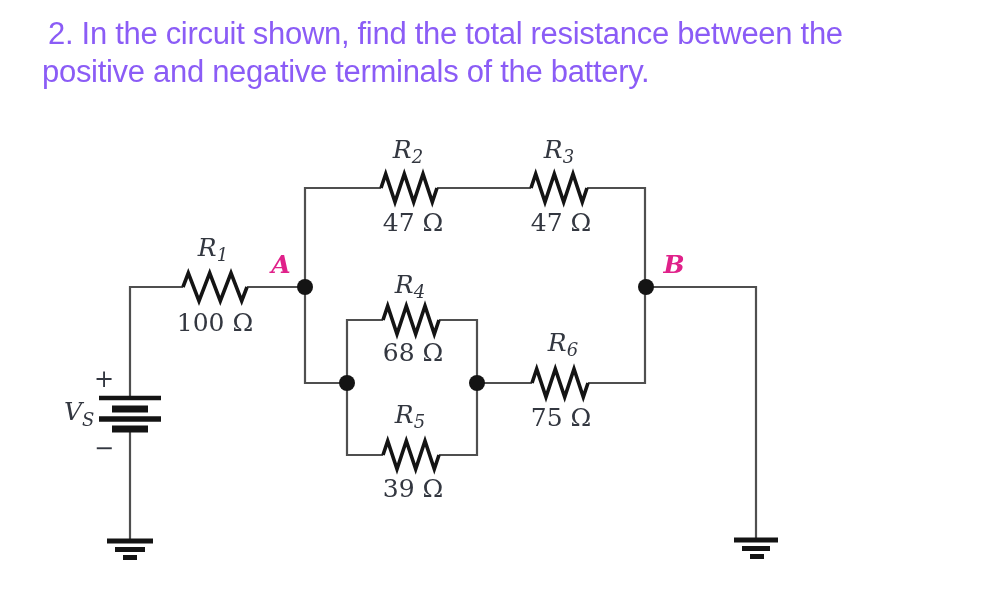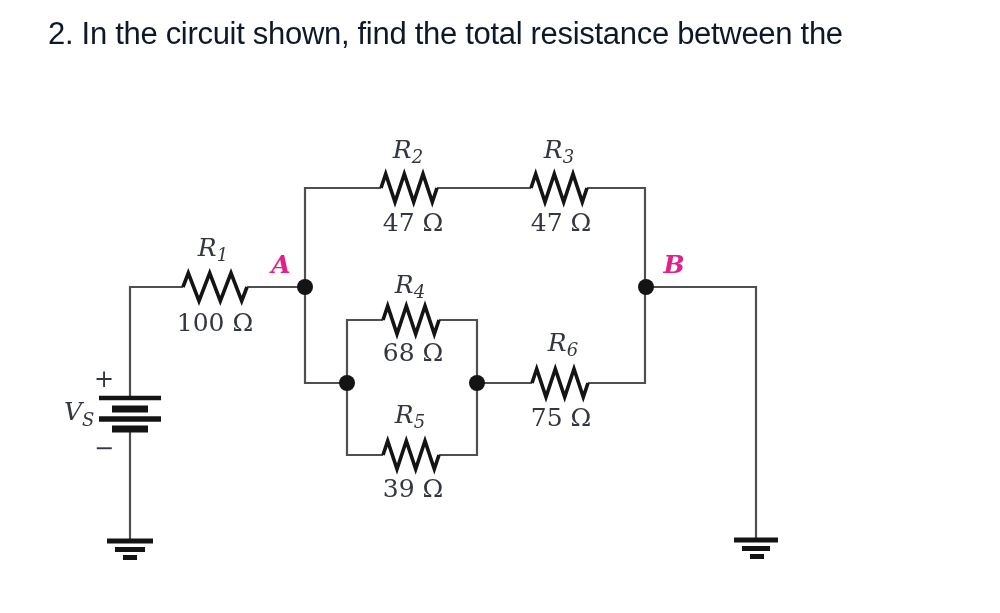--- a/index.html
+++ b/index.html
@@ -38,22 +38,23 @@
     font-size: 25px;
   }
   .sign {
     font-family: "DejaVu Serif", "Liberation Serif", serif;
     font-size: 24px;
   }
 </style>
 </head>
 <body style="background: rgb(255, 255, 255);">
 
-<div class="title" style="color: #0f172a;">
+<div class="title" style="color: #8b5cf6;">
   <div class="l1">2. In the circuit shown, find the total resistance between the</div>
+  <div class="l2">positive and negative terminals of the battery.</div>
 </div>
 
 <svg class="circuit" width="1000" height="613" viewBox="0 0 1000 613" xmlns="http://www.w3.org/2000/svg">
 
   <g fill="none" stroke-width="2.2" stroke="#4f4f4f">
     <path d="M130 398 L130 287 L183 287"></path>
     <path d="M247 287 L305 287"></path>
     <path d="M305 287 L305 188 L381 188"></path>
     <path d="M437 188 L531 188"></path>
     <path d="M587 188 L645 188 L645 287"></path>

